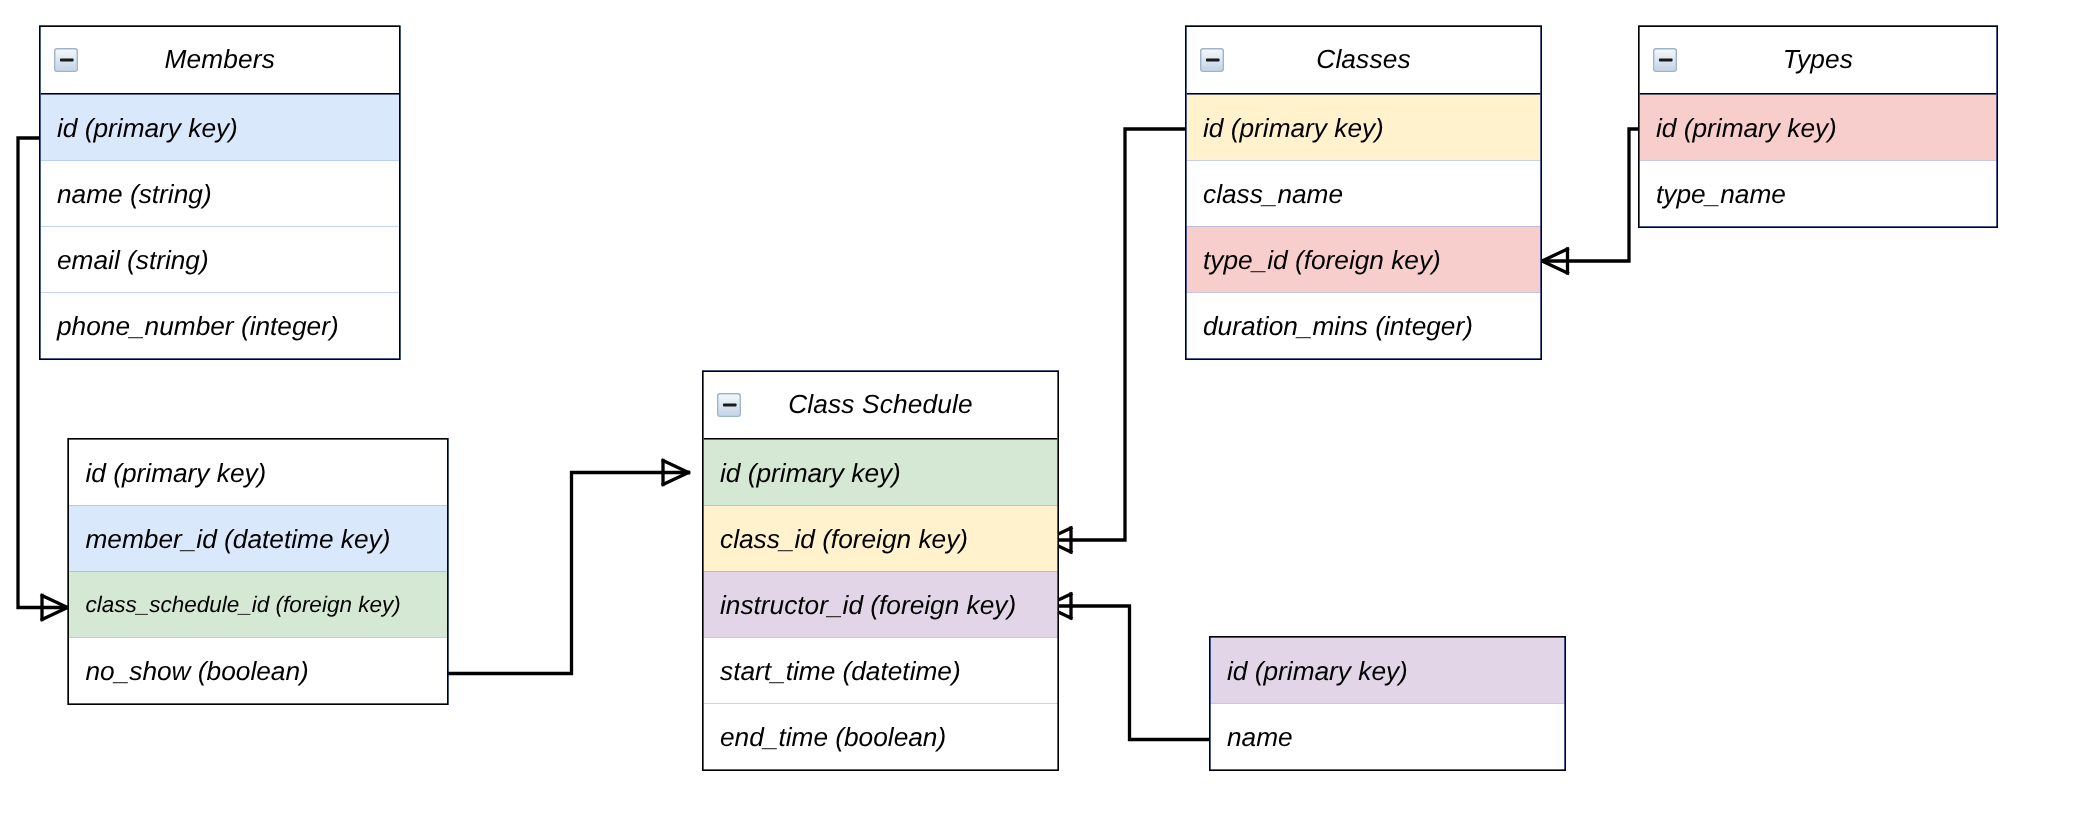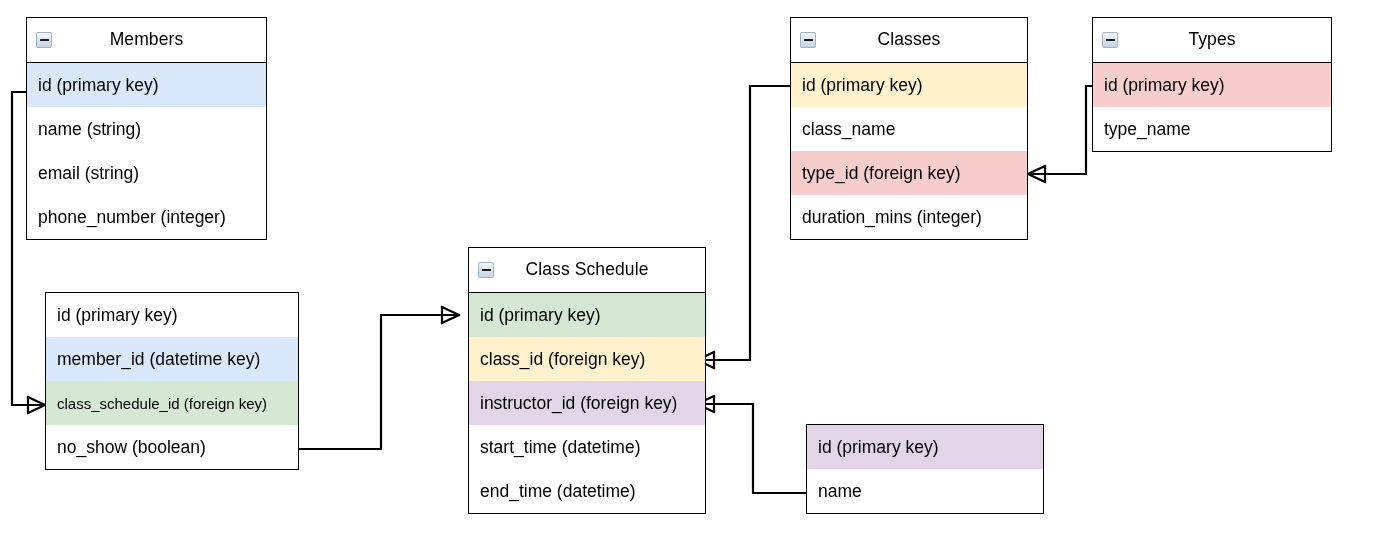--- a/index.html
+++ b/index.html
@@ -32,20 +32,21 @@
     height: 560px;
     pointer-events: none;
   }
 
   .entity {
     position: absolute;
     box-sizing: border-box;
     border: 1.6px solid #000000;
     background: #1d4ed8;
     overflow: hidden;
+    font-style: italic;
   }
 
   .entity-header {
     position: relative;
     box-sizing: border-box;
     height: 45px;
     border-bottom: 1.6px solid #000000;
     background: #ffffff;
     display: flex;
     align-items: center;
@@ -164,21 +165,21 @@
 
   <div class="entity" id="ent-class-schedule">
     <div class="entity-header">
       <span class="collapse-icon"></span>
       <span class="entity-title">Class Schedule</span>
     </div>
     <div class="field c-green">id (primary key)</div>
     <div class="field c-yellow">class_id (foreign key)</div>
     <div class="field c-purple">instructor_id (foreign key)</div>
     <div class="field c-white">start_time (datetime)</div>
-    <div class="field c-white">end_time (datetime)</div>
+    <div class="field c-white">end_time (boolean)</div>
   </div>
 
   <div class="entity" id="ent-classes">
     <div class="entity-header">
       <span class="collapse-icon"></span>
       <span class="entity-title">Classes</span>
     </div>
     <div class="field c-yellow">id (primary key)</div>
     <div class="field c-white">class_name</div>
     <div class="field c-red">type_id (foreign key)</div>

